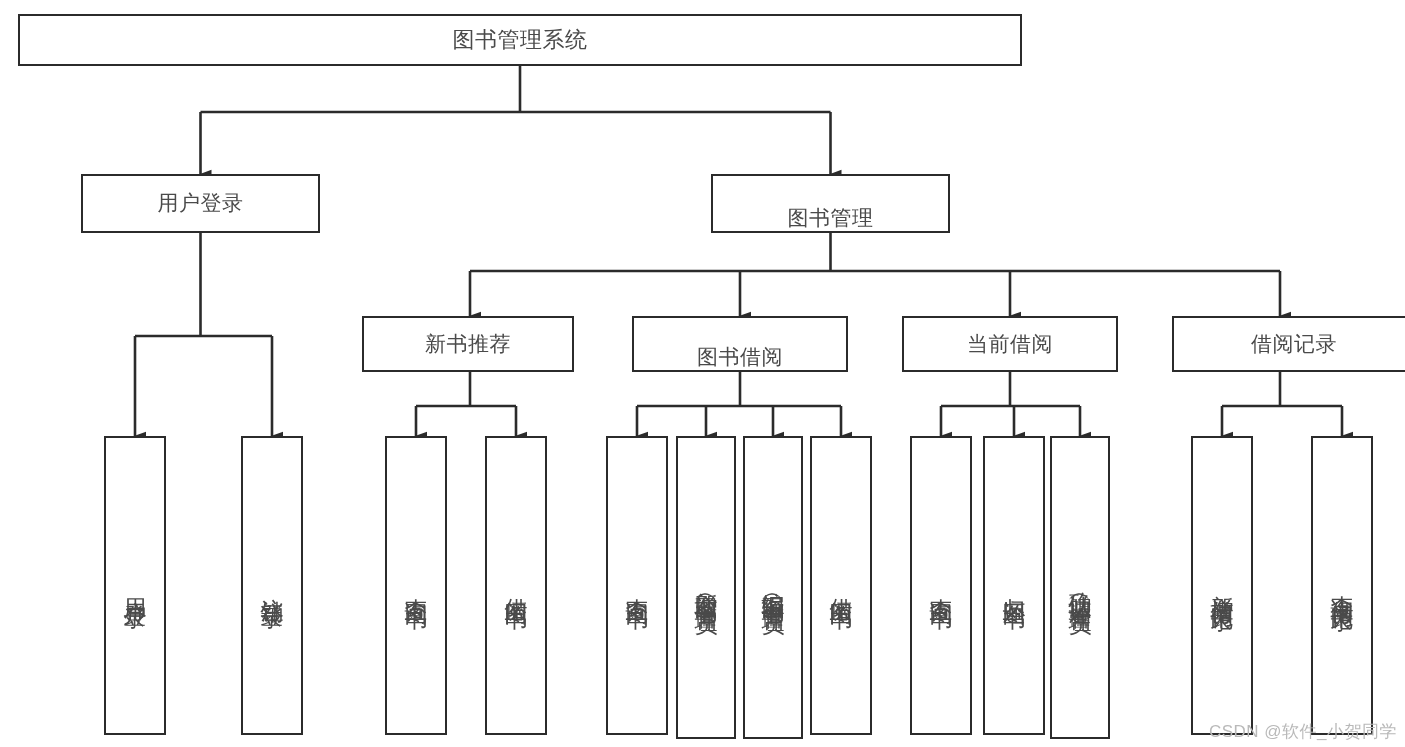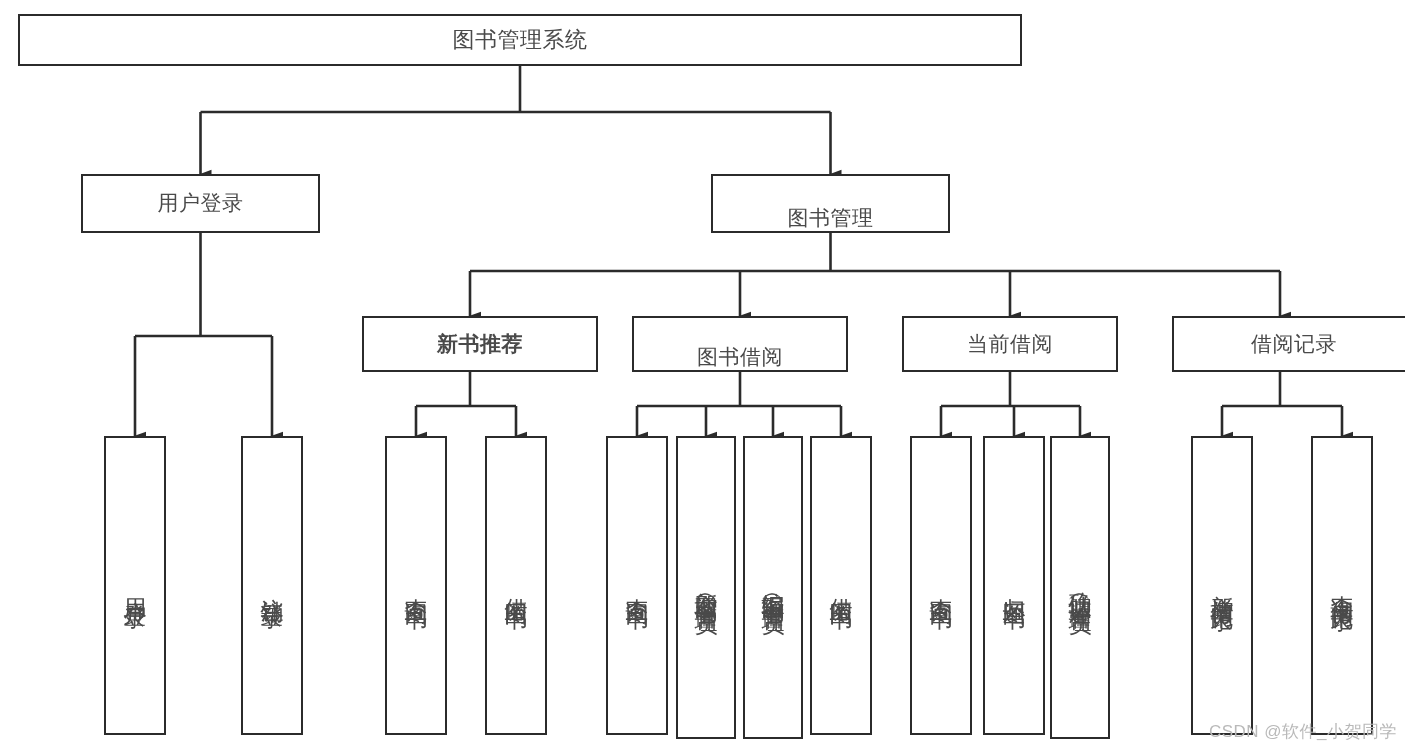--- a/index.html
+++ b/index.html
@@ -125,21 +125,21 @@
   <div id="node-layer">
       <div class="node horiz root" style="left: 18px; top: 14px; width: 1004px; height: 52px;">
         <span class="label">图书管理系统</span>
       </div>
       <div class="node horiz" style="left: 81px; top: 174px; width: 239px; height: 59px;">
         <span class="label">用户登录</span>
       </div>
       <div class="node horiz" style="left: 711px; top: 174px; width: 239px; height: 59px; align-items: flex-end;">
         <span class="label">图书管理</span>
       </div>
-      <div class="node horiz" style="left: 362px; top: 316px; width: 236px; height: 56px; font-weight: bold;">
+      <div class="node horiz" style="left: 362px; top: 316px; width: 212px; height: 56px;">
         <span class="label">新书推荐</span>
       </div>
       <div class="node horiz" style="left: 632px; top: 316px; width: 216px; height: 56px; align-items: flex-end;">
         <span class="label">图书借阅</span>
       </div>
       <div class="node horiz" style="left: 902px; top: 316px; width: 216px; height: 56px;">
         <span class="label">当前借阅</span>
       </div>
       <div class="node horiz" style="left: 1172px; top: 316px; width: 244px; height: 56px;">
         <span class="label">借阅记录</span>

